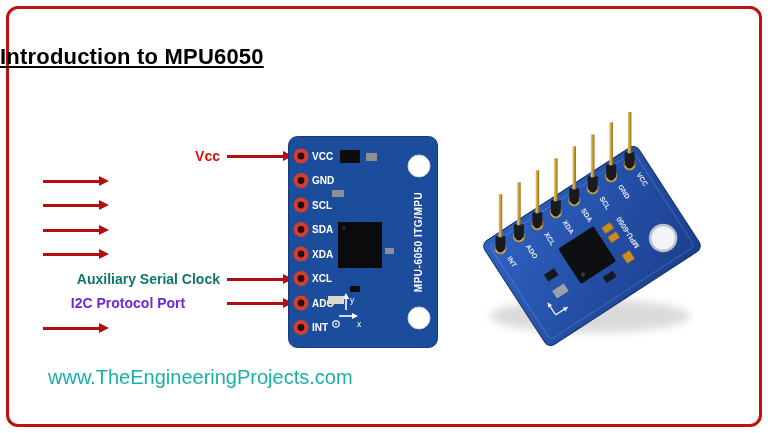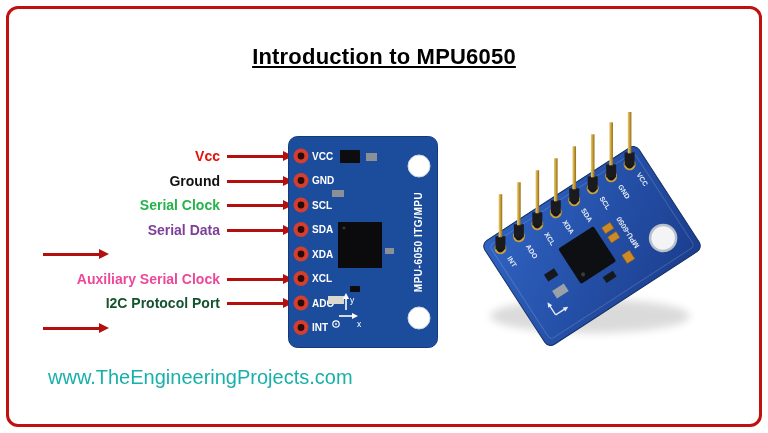--- a/index.html
+++ b/index.html
@@ -5,21 +5,21 @@
   html,body{margin:0;padding:0}
   body{
     width:768px;height:433px;position:relative;overflow:hidden;
     background:#ffffff;font-family:"Liberation Sans",sans-serif;
   }
   .frame{
     position:absolute;left:6px;top:6px;right:6px;bottom:6px;
     border:3px solid #c01010;border-radius:12px;
   }
   .title{
-    position:absolute;top:44px;left:0;width:768px;text-align:center;
+    position:absolute;top:44px;left:0;width:768px;text-align:left;
     font-size:22px;font-weight:bold;color:#000;
     text-decoration:underline;letter-spacing:.2px;
   }
   .pin-row{position:absolute;left:36px;height:20px;display:flex;align-items:center}
   .pin-label{
     width:184px;text-align:right;font-weight:bold;font-size:14px;
     white-space:nowrap;
   }
   .arrow{
     position:relative;width:58px;height:3px;background:#b40f0f;margin-left:7px;
@@ -41,40 +41,37 @@
 
 <div class="frame"></div>
 
 <div class="title">Introduction to MPU6050</div>
 
 <div class="pin-row" style="top:146px">
   <span class="pin-label" style="color: rgb(227, 18, 11);">Vcc</span>
   <span class="arrow"></span>
 </div>
 <div class="pin-row" style="top:171px">
-  <span class="pin-label" style="color: rgb(17, 17, 17);">Ground</span>
   <span class="arrow"></span>
 </div>
 <div class="pin-row" style="top:195px">
-  <span class="pin-label" style="color: rgb(39, 179, 74);">Serial Clock</span>
   <span class="arrow"></span>
 </div>
 <div class="pin-row" style="top:220px">
-  <span class="pin-label" style="color: rgb(125, 63, 152);">Serial Data</span>
   <span class="arrow"></span>
 </div>
 <div class="pin-row" style="top:244px">
   <span class="arrow"></span>
 </div>
 <div class="pin-row" style="top:269px">
-  <span class="pin-label" style="color: #ec4899;">Auxiliary Serial Clock</span>
+  <span class="pin-label" style="color: #0f766e;">Auxiliary Serial Clock</span>
   <span class="arrow"></span>
 </div>
 <div class="pin-row" style="top:293px">
-  <span class="pin-label" style="color: #14532d;">I2C Protocol Port</span>
+  <span class="pin-label" style="color: #6d28d9; text-align: center;">I2C Protocol Port</span>
   <span class="arrow"></span>
 </div>
 <div class="pin-row" style="top:318px">
   <span class="arrow"></span>
 </div>
 
 <svg class="pcb-svg" width="150" height="212" viewBox="0 0 150 212">
   <rect x="0.5" y="0.5" width="149" height="211" rx="9" fill="#1c4d9c" stroke="#123a7d"></rect>
 
   <g>

